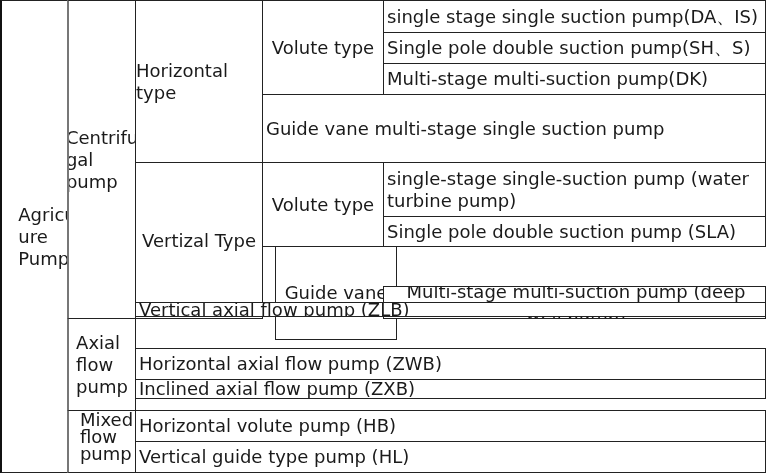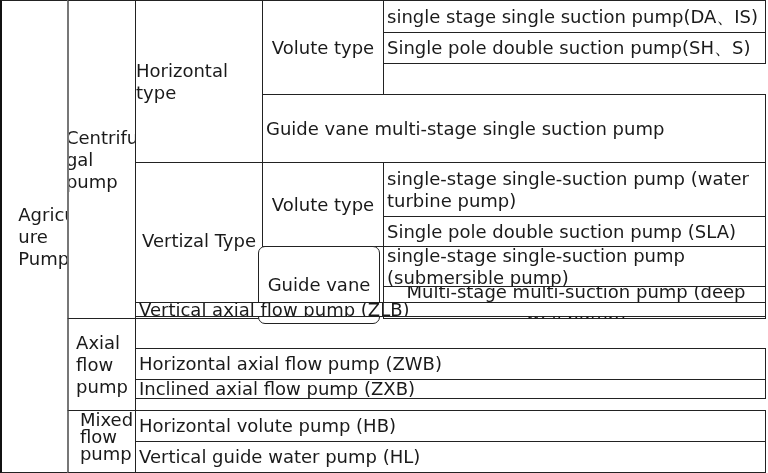--- a/index.html
+++ b/index.html
@@ -37,44 +37,44 @@
   <div class="cell c" style="left:262px;top:0;width:122px;height:95px;">
     <span>Volute type</span>
   </div>
 
   <div class="cell l" style="left:383px;top:0;width:383px;height:33px;">
     <span>single stage single suction pump(DA、IS)</span>
   </div>
   <div class="cell l" style="left:383px;top:32px;width:383px;height:32px;">
     <span>Single pole double suction pump(SH、S)</span>
   </div>
+  <div class="cell l" style="left:383px;top:63px;width:383px;height:32px;">
+    <span>Multi-stage multi-suction pump(DK)</span>
+  </div>
 
   <div class="cell c" style="left:135px;top:162px;width:128px;height:157px;">
     <span>Vertizal Type</span>
   </div>
 
   <div class="cell l" style="left:262px;top:94px;width:504px;height:69px;">
     <span>Guide vane multi-stage single suction pump</span>
   </div>
 
   <div class="cell c" style="left:262px;top:162px;width:122px;height:85px;">
     <span>Volute type</span>
   </div>
   <div class="cell l" style="left:383px;top:216px;width:383px;height:31px;">
     <span>Single pole double suction pump (SLA)</span>
   </div>
   <div class="cell l" style="left:383px;top:162px;width:383px;height:55px;">
     <span>single-stage single-suction pump (water turbine pump)</span>
   </div>
 
-  <div class="cell c" style="left:258px;top:246px;width:122px;height:78px;border-radius:7px;">
+  <div class="cell c" style="left:275px;top:246px;width:122px;height:94px;">
     <span>Guide vane</span>
-  </div>
-  <div class="cell l" style="left:383px;top:246px;width:383px;height:41px;">
-    <span>single-stage single-suction pump (submersible pump)</span>
   </div>
   <div class="cell l" style="left:383px;top:286px;width:383px;height:33px;text-align:center;">
     <span>Multi-stage multi-suction pump (deep well pump)</span>
   </div>
 
   <div class="cell c" style="left:67px;top:318px;width:69px;height:93px;white-space:pre-line;border-left:2px solid #777;">
     <span>Axial
 flow
 pump</span>
   </div>
@@ -90,16 +90,16 @@
 
   <div class="cell c" style="left:67px;top:410px;width:69px;height:63px;white-space:pre-line;border-left:2px solid #777;align-items:flex-start;padding-top:0;">
     <span style="line-height:17px;margin-left:9px;">Mixed
 flow
 pump</span>
   </div>
   <div class="cell l" style="left:135px;top:410px;width:631px;height:32px;">
     <span>Horizontal volute pump (HB)</span>
   </div>
   <div class="cell l" style="left:135px;top:441px;width:631px;height:32px;">
-    <span>Vertical guide water pump (HL)</span>
+    <span>Vertical guide type pump (HL)</span>
   </div>
 
 </div>
 
 </body></html>

